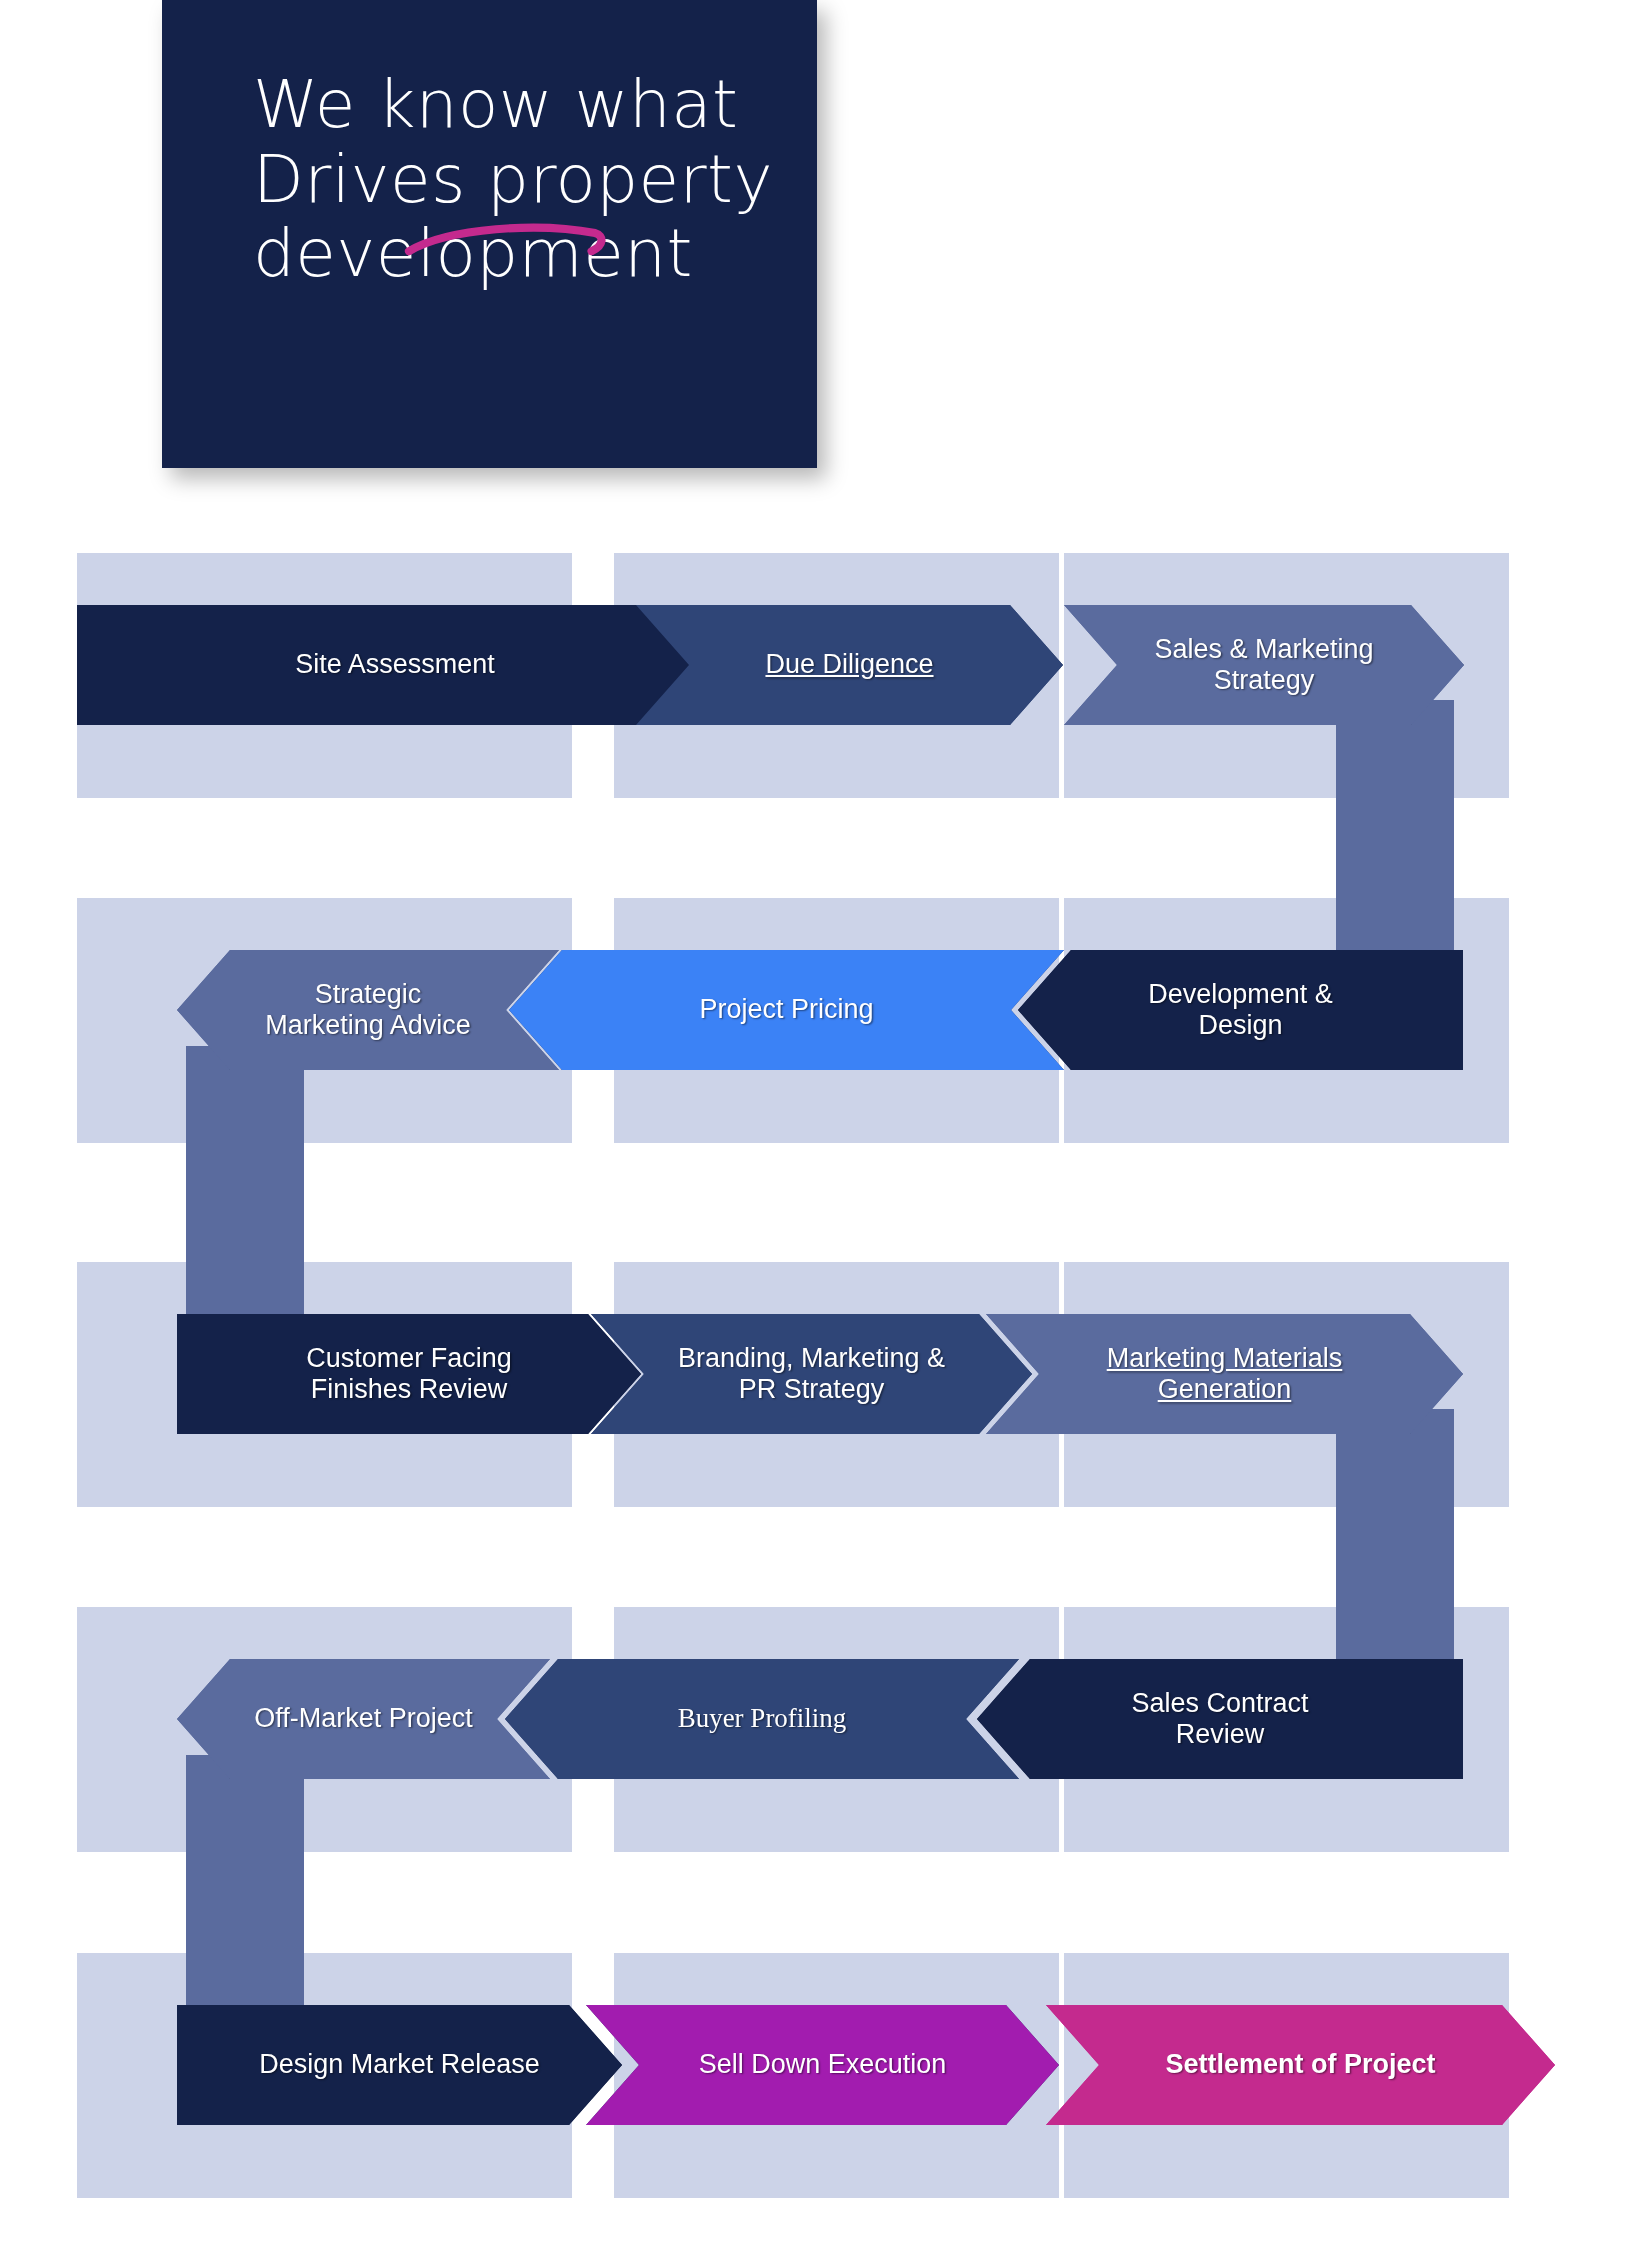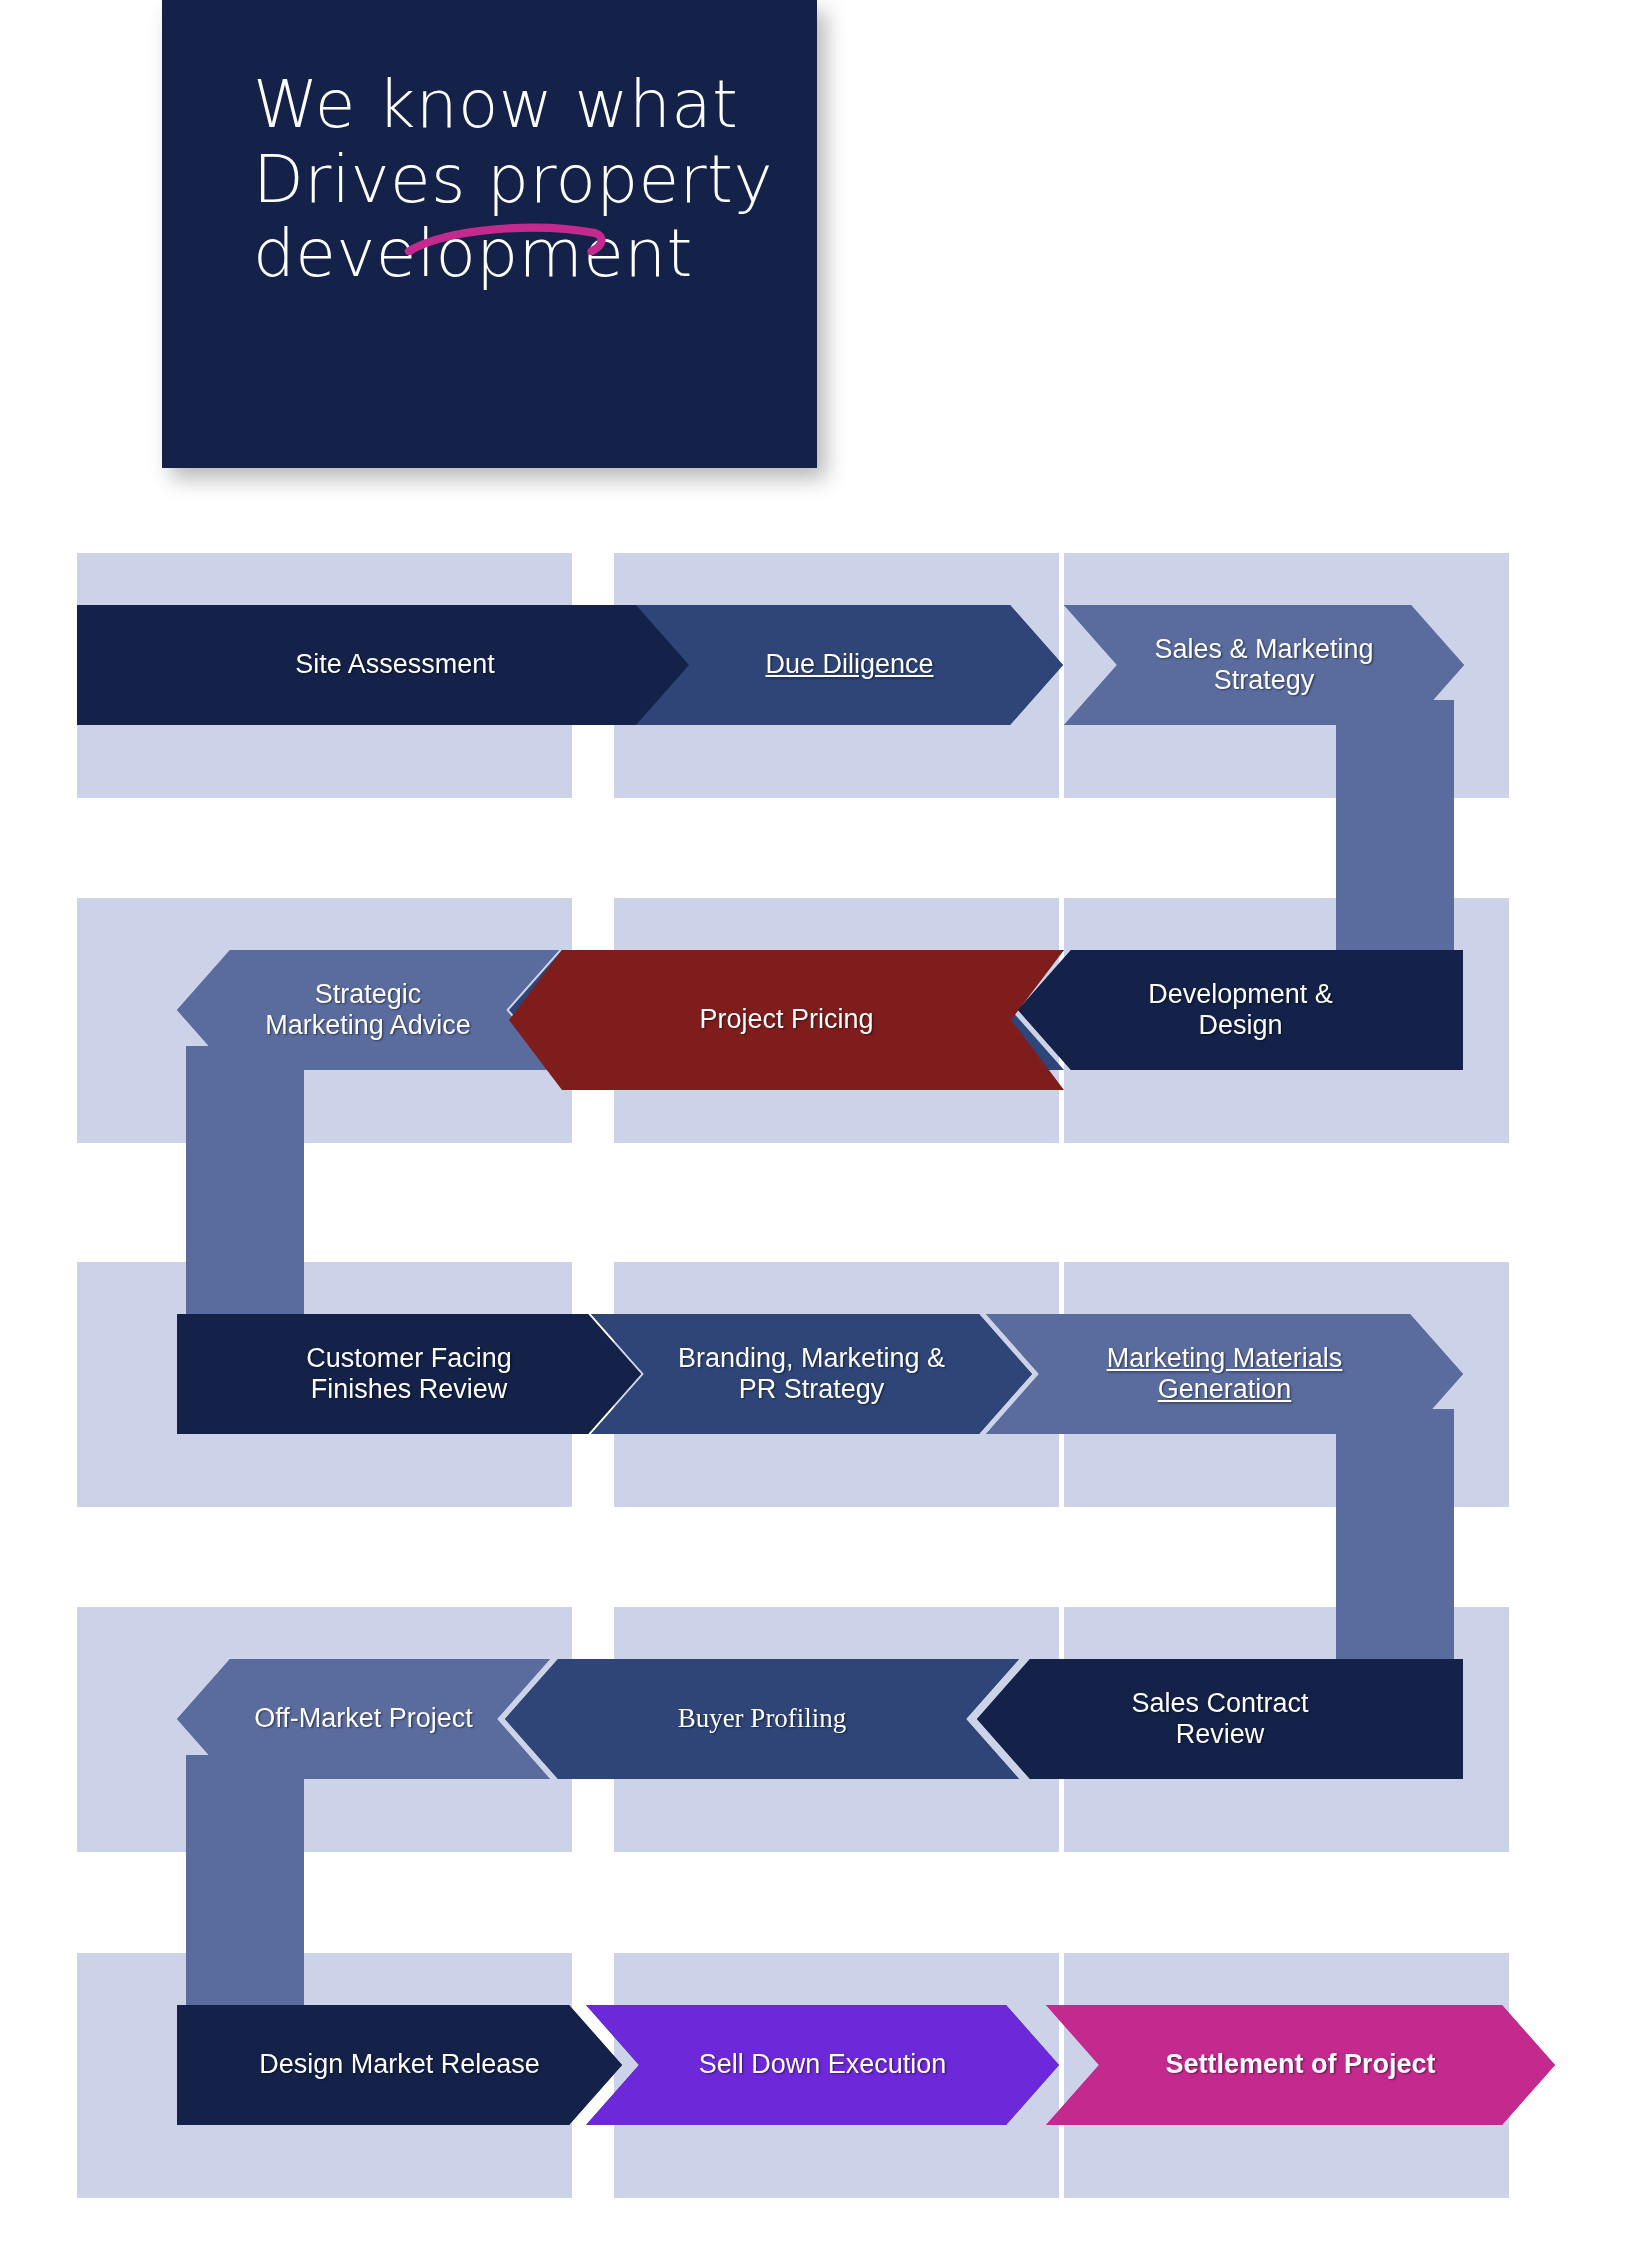--- a/index.html
+++ b/index.html
@@ -91,21 +91,21 @@
     <div class="chev" style="left: 1064px; top: 605px; width: 400px; height: 120px; background: rgb(90, 107, 158); clip-path: polygon(0px 0px, calc(100% - 53px) 0px, 100% 50%, calc(100% - 53px) 100%, 0px 100%, 53px 50%); z-index: 5;">
       <span class="lbl" style="white-space: pre-line;">Sales &amp; Marketing
 Strategy</span>
     </div>
     <div class="shadowbox" style="left: 177px; top: 950px; width: 382px; height: 120px; clip-path: polygon(53px 0px, 100% 0px, calc(100% - 53px) 50%, 100% 100%, 53px 100%, 0px 50%); background: rgb(90, 107, 158); z-index: 4;"></div>
     <div class="chev" style="left: 177px; top: 950px; width: 382px; height: 120px; background: rgb(90, 107, 158); clip-path: polygon(53px 0px, 100% 0px, calc(100% - 53px) 50%, 100% 100%, 53px 100%, 0px 50%); z-index: 5;">
       <span class="lbl" style="white-space: pre-line;">Strategic
 Marketing Advice</span>
     </div>
     <div class="shadowbox" style="left: 509px; top: 950px; width: 555px; height: 120px; clip-path: polygon(53px 0px, 100% 0px, calc(100% - 53px) 50%, 100% 100%, 53px 100%, 0px 50%); background: rgb(47, 69, 119); z-index: 4;"></div>
-    <div class="chev" style="left: 509px; top: 950px; width: 555px; height: 140px; background: #7f1d1d; clip-path: polygon(53px 0px, 100% 0px, calc(100% - 53px) 50%, 100% 100%, 53px 100%, 0px 50%); z-index: 5;">
+    <div class="chev" style="left: 509px; top: 950px; width: 555px; height: 120px; background: #3b82f6; clip-path: polygon(53px 0px, 100% 0px, calc(100% - 53px) 50%, 100% 100%, 53px 100%, 0px 50%); z-index: 5;">
       <span class="lbl" style="white-space: pre-line;">Project Pricing</span>
     </div>
     <div class="shadowbox" style="left: 1018px; top: 950px; width: 445px; height: 120px; clip-path: polygon(53px 0px, 100% 0px, 100% 100%, 53px 100%, 0px 50%); background: rgb(20, 34, 74); z-index: 4;"></div>
     <div class="chev" style="left: 1018px; top: 950px; width: 445px; height: 120px; background: rgb(20, 34, 74); clip-path: polygon(53px 0px, 100% 0px, 100% 100%, 53px 100%, 0px 50%); z-index: 5;">
       <span class="lbl" style="white-space: pre-line;">Development &amp;
 Design</span>
     </div>
     <div class="shadowbox" style="left: 177px; top: 1314px; width: 464px; height: 120px; clip-path: polygon(0px 0px, calc(100% - 53px) 0px, 100% 50%, calc(100% - 53px) 100%, 0px 100%); background: rgb(20, 34, 74); z-index: 4;"></div>
     <div class="chev" style="left: 177px; top: 1314px; width: 464px; height: 120px; background: rgb(20, 34, 74); clip-path: polygon(0px 0px, calc(100% - 53px) 0px, 100% 50%, calc(100% - 53px) 100%, 0px 100%); z-index: 5;">
       <span class="lbl" style="white-space: pre-line;">Customer Facing
@@ -132,21 +132,21 @@
     <div class="shadowbox" style="left: 977px; top: 1659px; width: 486px; height: 120px; clip-path: polygon(53px 0px, 100% 0px, 100% 100%, 53px 100%, 0px 50%); background: rgb(20, 34, 74); z-index: 4;"></div>
     <div class="chev" style="left: 977px; top: 1659px; width: 486px; height: 120px; background: rgb(20, 34, 74); clip-path: polygon(53px 0px, 100% 0px, 100% 100%, 53px 100%, 0px 50%); z-index: 5;">
       <span class="lbl" style="white-space: pre-line;">Sales Contract
 Review</span>
     </div>
     <div class="shadowbox" style="left: 177px; top: 2005px; width: 445px; height: 120px; clip-path: polygon(0px 0px, calc(100% - 53px) 0px, 100% 50%, calc(100% - 53px) 100%, 0px 100%); background: rgb(20, 34, 74); z-index: 4;"></div>
     <div class="chev" style="left: 177px; top: 2005px; width: 445px; height: 120px; background: rgb(20, 34, 74); clip-path: polygon(0px 0px, calc(100% - 53px) 0px, 100% 50%, calc(100% - 53px) 100%, 0px 100%); z-index: 5;">
       <span class="lbl" style="white-space: pre-line;">Design Market Release</span>
     </div>
     <div class="shadowbox" style="left: 586px; top: 2005px; width: 473px; height: 120px; clip-path: polygon(0px 0px, calc(100% - 53px) 0px, 100% 50%, calc(100% - 53px) 100%, 0px 100%, 53px 50%); background: rgb(47, 69, 119); z-index: 4;"></div>
-    <div class="chev" style="left: 586px; top: 2005px; width: 473px; height: 120px; background: #6d28d9; clip-path: polygon(0px 0px, calc(100% - 53px) 0px, 100% 50%, calc(100% - 53px) 100%, 0px 100%, 53px 50%); z-index: 5;">
+    <div class="chev" style="left: 586px; top: 2005px; width: 473px; height: 120px; background: #a21caf; clip-path: polygon(0px 0px, calc(100% - 53px) 0px, 100% 50%, calc(100% - 53px) 100%, 0px 100%, 53px 50%); z-index: 5;">
       <span class="lbl" style="white-space: pre-line;">Sell Down Execution</span>
     </div>
     <div class="shadowbox" style="left: 1046px; top: 2005px; width: 509px; height: 120px; clip-path: polygon(0px 0px, calc(100% - 53px) 0px, 100% 50%, calc(100% - 53px) 100%, 0px 100%, 53px 50%); background: rgb(196, 42, 142); z-index: 4;"></div>
     <div class="chev bold" style="left: 1046px; top: 2005px; width: 509px; height: 120px; background: rgb(196, 42, 142); clip-path: polygon(0px 0px, calc(100% - 53px) 0px, 100% 50%, calc(100% - 53px) 100%, 0px 100%, 53px 50%); z-index: 5;">
       <span class="lbl" style="white-space: pre-line;">Settlement of Project</span>
     </div>
   </div>
 
 
 </body></html>

